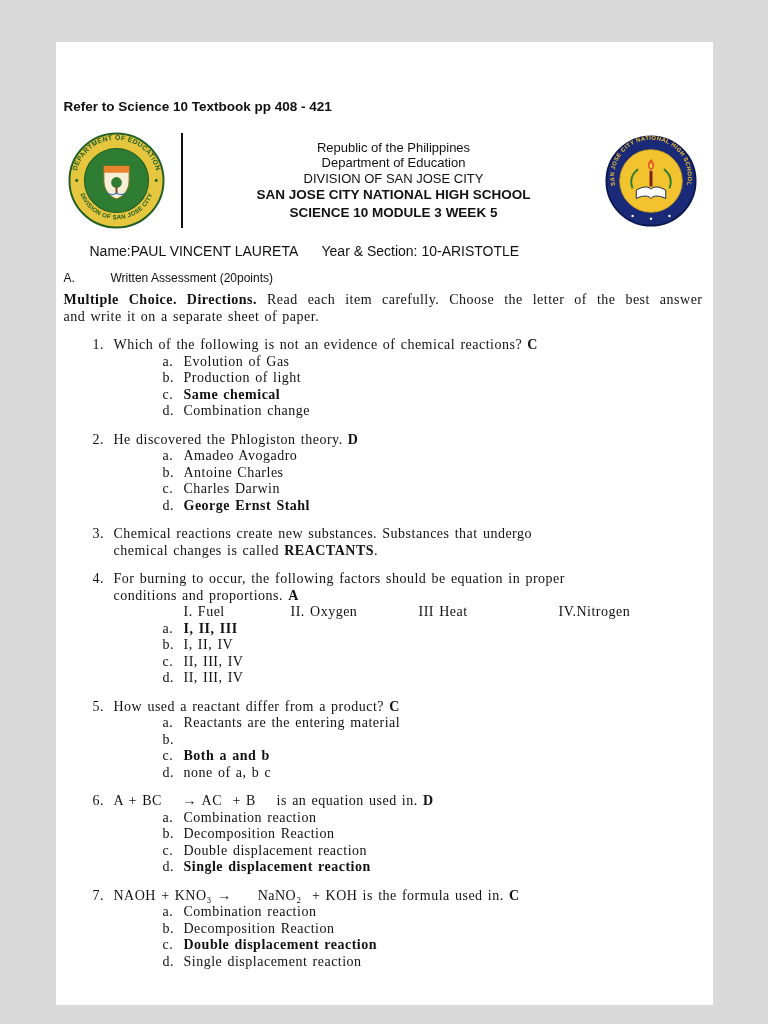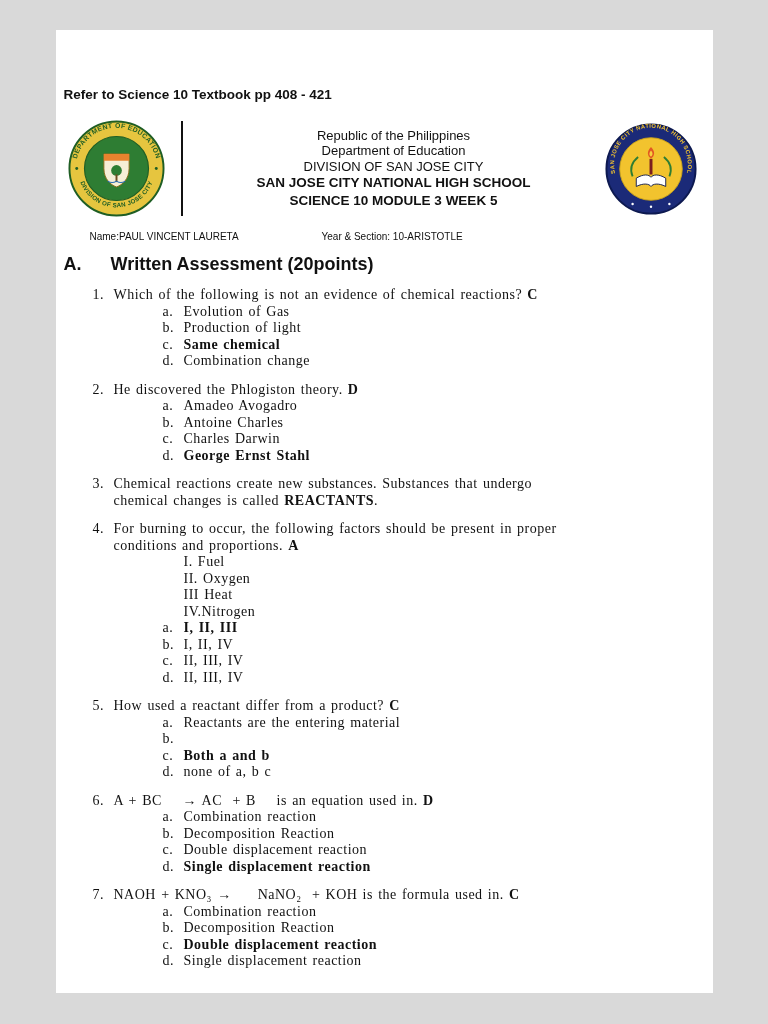--- a/index.html
+++ b/index.html
@@ -5,50 +5,50 @@
   html,body{margin:0;padding:0;}
   body{
     width:768px;height:1024px;
     background:#d9d9d9;
     font-family:"Liberation Sans",sans-serif;
     color:#111;
     overflow:hidden;
   }
   .page{
     width:657px;height:963px;
-    margin:30px auto 0;
+    margin:42px auto 0;
     background:#ffffff;
     box-sizing:border-box;
     padding:57px 10px 0 8px;
     overflow:hidden;
   }
   .doc-title{font-size:13.5px;font-weight:bold;}
   .header-block{display:flex;align-items:center;margin-top:18px;}
   .logo-left{width:97px;height:97px;flex:none;margin-left:4px;}
   .divider{width:0;border-left:2px solid #111;height:95px;margin-left:16px;flex:none;}
   .header-text{flex:1;text-align:center;font-size:13px;line-height:15.5px;}
   .header-text .hb{font-weight:bold;font-size:13.5px;line-height:16.5px;margin-top:1px;}
   .logo-right{width:92px;height:92px;flex:none;margin-right:6px;}
-  .name-line{margin-top:14px;font-size:10px;padding-left:26px;}
+  .name-line{margin-top:14px;font-size:14px;padding-left:26px;}
   .name-left{display:inline-block;width:232px;}
-  .section-line{margin-top:12px;font-size:18px;font-weight:bold;}
+  .section-line{margin-top:12px;font-size:12px;font-weight:normal;}
   .section-letter{display:inline-block;width:47px;}
   .directions,.questions{
     font-family:"Liberation Serif",serif;
     font-size:14px;letter-spacing:0.5px;word-spacing:1.2px;
     line-height:16.5px;
   }
   .directions{margin-top:7px;}
   .dir-line1{text-align:justify;text-align-last:justify;}
   .question{margin-top:12px;}
   .q-row{display:flex;}
   .q-num{margin-left:29px;width:21px;flex:none;}
   .q-text{width:589px;}
   .q-text b,.opt-text.bold{font-weight:bold;}
-  .q-subrow{display:flex;margin-left:120px;flex-direction:column;}
+  .q-subrow{display:flex;margin-left:120px;}
   .q-sub-item:nth-child(1){width:107px;}
   .q-sub-item:nth-child(2){width:128px;}
   .q-sub-item:nth-child(3){width:140px;}
   .opt-row{display:flex;margin-left:99px;}
   .opt-label{width:21px;flex:none;}
 </style>
 </head>
 <body>
 
 <div class="page">
@@ -116,20 +116,24 @@
   </div>
 
   <div class="name-line">
     <span class="name-left"><span>Name:</span><span>PAUL VINCENT LAURETA</span></span><span><span>Year &amp; Section: </span><span>10-ARISTOTLE</span></span>
   </div>
 
   <div class="section-line">
     <span class="section-letter">A.</span><span>Written Assessment (20points)</span>
   </div>
 
+  <div class="directions">
+    <div class="dir-line1"><b>Multiple Choice. Directions.</b><span> Read each item carefully. Choose the letter of the best answer</span></div>
+    <div>and write it on a separate sheet of paper.</div>
+  </div>
 
   <div class="questions">
       <div class="question">
         <div class="q-row">
           <span class="q-num">1.</span>
           <div class="q-text"><span>Which of the following is not an evidence of chemical reactions? </span><b>C</b></div>
         </div>
         <div class="opt-row">
           <span class="opt-label">a.</span>
           <span class="opt-text">Evolution of Gas</span>
@@ -171,21 +175,21 @@
       </div>
       <div class="question">
         <div class="q-row">
           <span class="q-num">3.</span>
           <div class="q-text"><span>Chemical reactions create new substances. Substances that undergo</span><br><span>chemical changes is called </span><b>REACTANTS</b><span>.</span></div>
         </div>
       </div>
       <div class="question">
         <div class="q-row">
           <span class="q-num">4.</span>
-          <div class="q-text"><span>For burning to occur, the following factors should be present in proper</span><br><span>conditions and proportions. </span><b>A</b></div>
+          <div class="q-text"><span>For burning to occur, the following factors should be equation in proper</span><br><span>conditions and proportions. </span><b>A</b></div>
         </div>
         <div class="q-subrow">
           <span class="q-sub-item">I. Fuel</span>
           <span class="q-sub-item">II. Oxygen</span>
           <span class="q-sub-item">III Heat</span>
           <span class="q-sub-item">IV.Nitrogen</span>
         </div>
         <div class="opt-row">
           <span class="opt-label">a.</span>
           <span class="opt-text bold">I, II, III</span>

